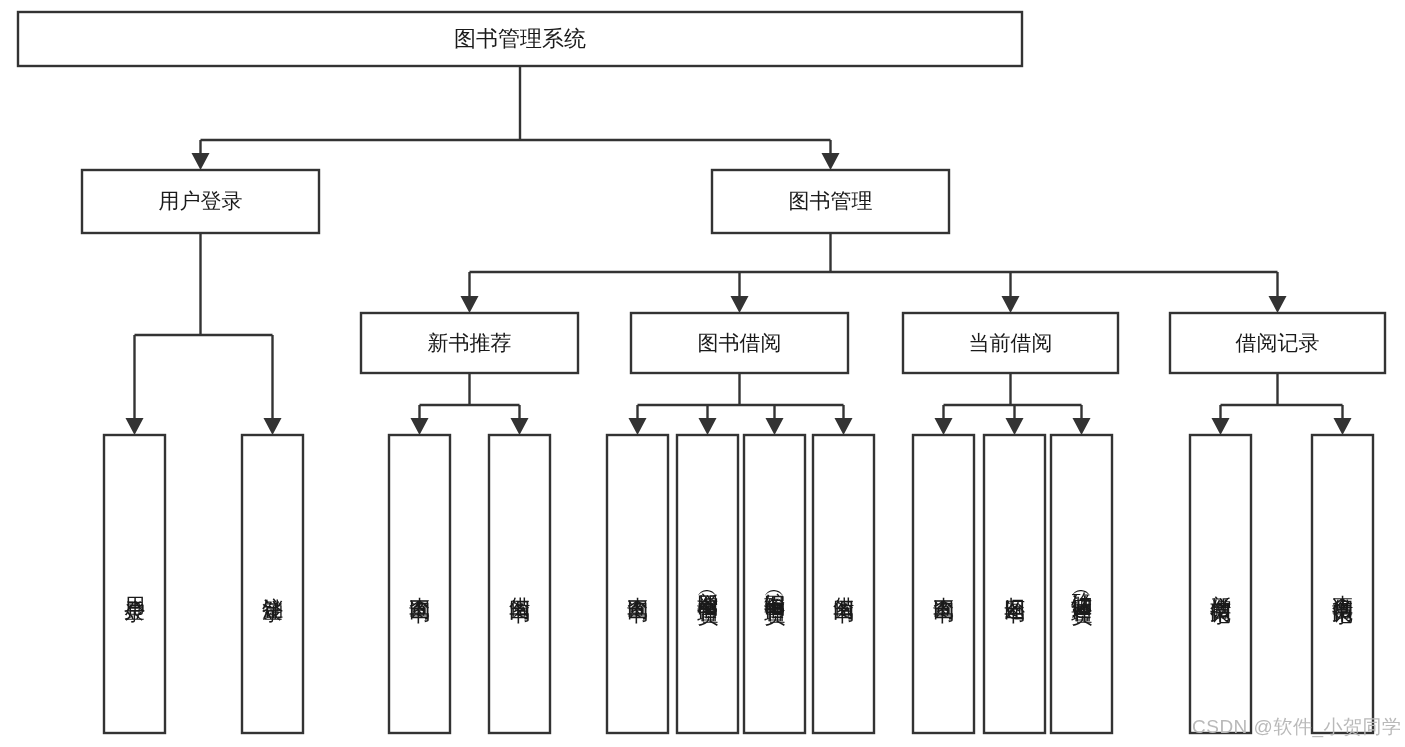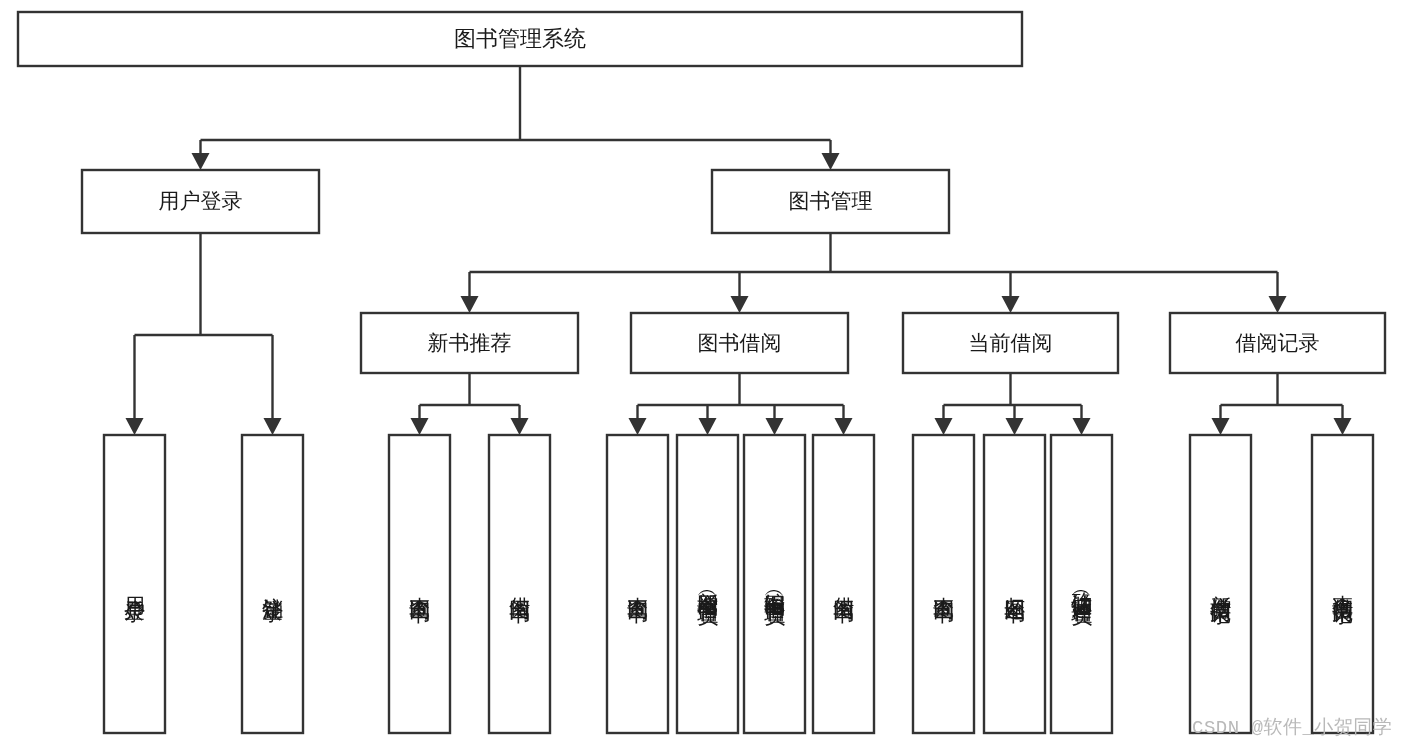--- a/index.html
+++ b/index.html
@@ -61,21 +61,21 @@
     font-size: 21px;
     line-height: 1.08;
     color: #1a1a1a;
     letter-spacing: 2px;
     text-align: center;
     white-space: nowrap;
     pointer-events: none;
   }
   .watermark {
     position: absolute;
-    font-family: Liberation Mono, monospace;
+    font-family: Liberation Sans, sans-serif;
     font-size: 19px;
     color: #b9b9b9;
     white-space: nowrap;
     left: 1192px;
     top: 714px;
     letter-spacing: 0.5px;
   }
 </style>
 </head>
 <body>

